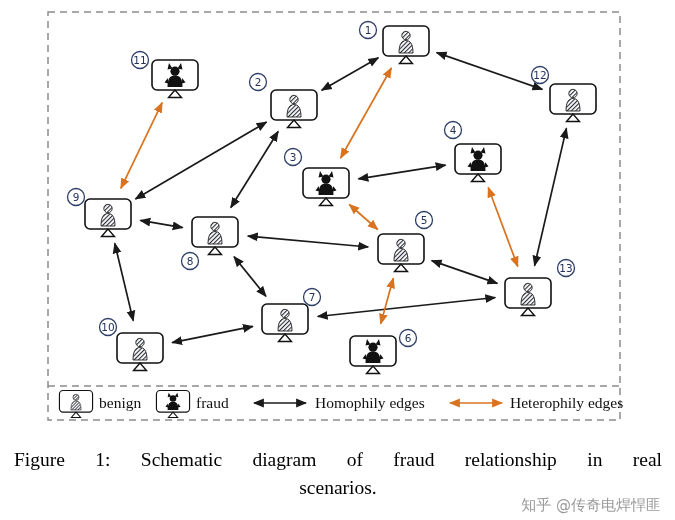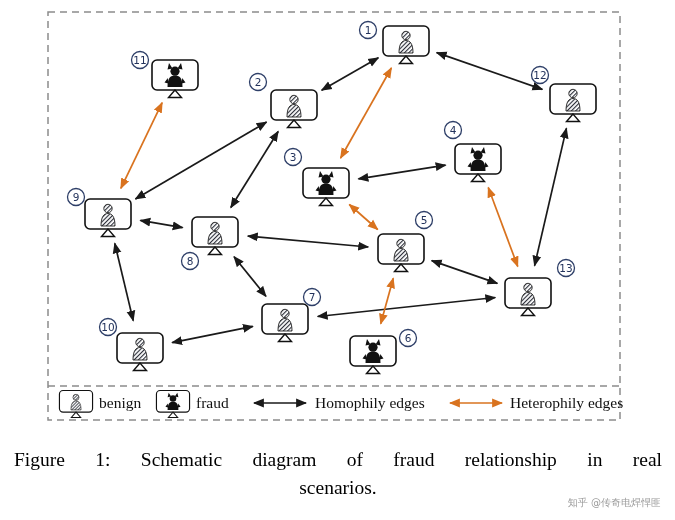--- a/index.html
+++ b/index.html
@@ -3,21 +3,21 @@
 <meta charset="utf-8">
 <style>
   html,body{margin:0;padding:0;background:#fff;}
   .page{position:relative;width:675px;height:520px;background:#ffffff;overflow:hidden;
         font-family:"Liberation Serif",serif;}
   #diagram-svg{position:absolute;left:0;top:0;}
   .caption{position:absolute;left:14px;top:446px;width:648px;font-size:19.5px;color:#000;
            line-height:1.45;font-family:"Liberation Serif",serif;}
   .caption .l1{text-align:justify;text-align-last:justify;}
   .caption .l2{text-align:center;}
-  .watermark{position:absolute;right:14px;top:496px;font-size:10px;color:#9a9a9a;
+  .watermark{position:absolute;right:14px;top:496px;font-size:15px;color:#9a9a9a;
              font-family:"DejaVu Sans",sans-serif;}
 </style>
 </head>
 <body>
 
 <div class="page">
   <svg id="diagram-svg" width="675" height="440">
       <defs>
         <pattern id="hatch" patternUnits="userSpaceOnUse" width="3" height="3" patternTransform="rotate(45)">
           <rect x="0" y="0" width="3" height="3" fill="#ffffff"></rect>

